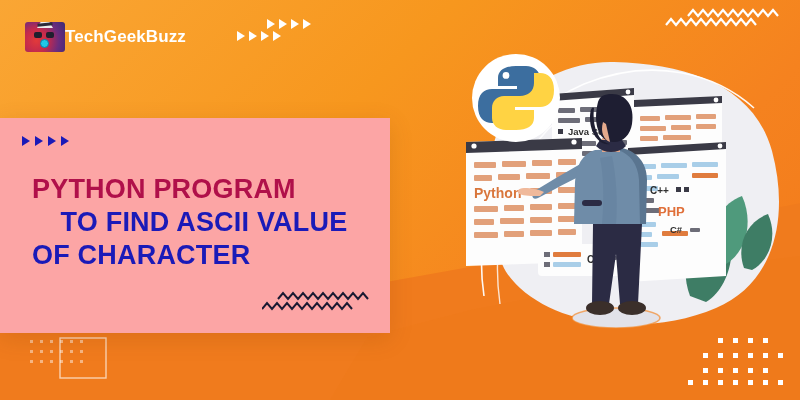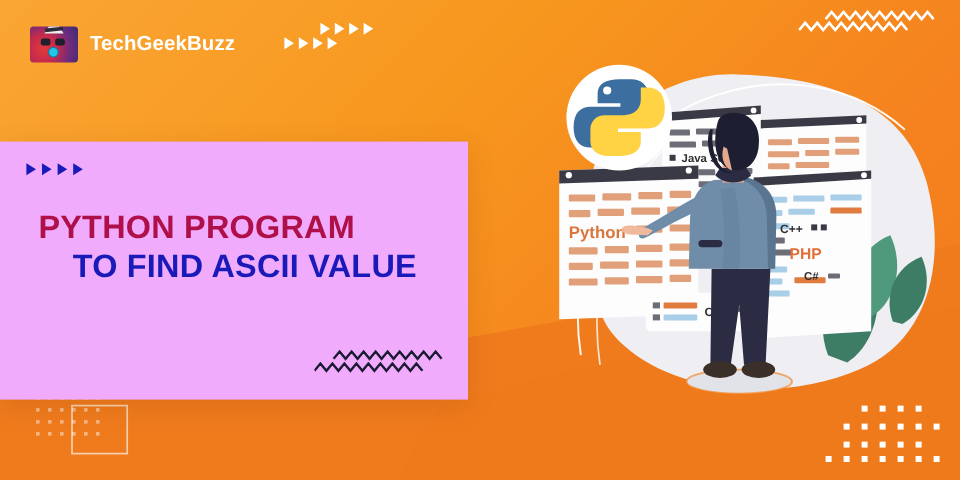--- a/index.html
+++ b/index.html
@@ -23,21 +23,21 @@
   .bg-wave2{
     position:absolute; left:330px; right:0; bottom:0; height:150px;
     background:#EE7A1B;
     clip-path:polygon(0 100%, 8% 58%, 30% 40%, 56% 24%, 80% 12%, 100% 4%, 100% 100%);
     opacity:.85;
   }
 
   
   .brand{
     position:absolute; left:25px; top:22px;
-    display:flex; align-items:center; gap:10px; z-index:6;
+    display:flex; align-items:center; z-index:6;
   }
   .brand-mark{
     width:40px; height:30px; position:relative;
     border-radius:3px; overflow:hidden;
     background:radial-gradient(circle at 28% 62%, #E23A3A 0%, #C42A4C 34%, #6B2C7E 66%, #3B2A74 100%);
   }
   .brand-mark .hat{
     position:absolute; left:50%; top:-7px; transform:translateX(-50%);
     width:0; height:0;
     border-left:8px solid transparent; border-right:8px solid transparent;
@@ -72,21 +72,21 @@
   }
   .chev.navy{ border-left-color:#1A1AB8; }
 
   
   .zig-tr{ position:absolute; right:14px; top:6px; z-index:5; }
   .zig-bl{ position:absolute; left:262px; top:289px; z-index:7; }
 
   
   .card{
     position:absolute; left:0; top:118px; width:390px; height:215px;
-    background:#f0abfc; z-index:4;
+    background:#fca5a5; z-index:4;
     box-shadow:0 6px 22px rgba(120,55,0,.16);
   }
   .card-chevrons{
     position:absolute; left:22px; top:18px; display:flex; gap:5px;
   }
   .title{
     position:absolute; left:32px; top:55px; right:14px;
     font-weight:bold; font-size:27px; line-height:1.22;
     letter-spacing:.2px;
   }
@@ -144,20 +144,21 @@
   <div class="card-chevrons">
     <span class="chev navy"></span>
     <span class="chev navy"></span>
     <span class="chev navy"></span>
     <span class="chev navy"></span>
   </div>
 
   <h1 class="title">
     <span class="l1">PYTHON PROGRAM</span>
     <span class="l2">TO FIND ASCII VALUE</span>
+    <span class="l3">OF CHARACTER</span>
   </h1>
 </div>
 
 <svg class="zig-bl" width="110" height="26" viewBox="0 0 110 26">
   <polyline points="16,10 21,4 26,10 31,4 36,10 41,4 46,10 51,4 56,10 61,4 66,10 71,4 76,10 81,4 86,10 91,4 96,10 101,4 106,10" fill="none" stroke="#1A1A32" stroke-width="2"></polyline>
   <polyline points="0,20 5,14 10,20 15,14 20,20 25,14 30,20 35,14 40,20 45,14 50,20 55,14 60,20 65,14 70,20 75,14 80,20 85,14 90,20" fill="none" stroke="#1A1A32" stroke-width="2"></polyline>
 </svg>
 
 <svg class="deco-bl" width="100" height="62" viewBox="0 0 100 62">
   <g fill="#FFFFFF" opacity="0.45">

